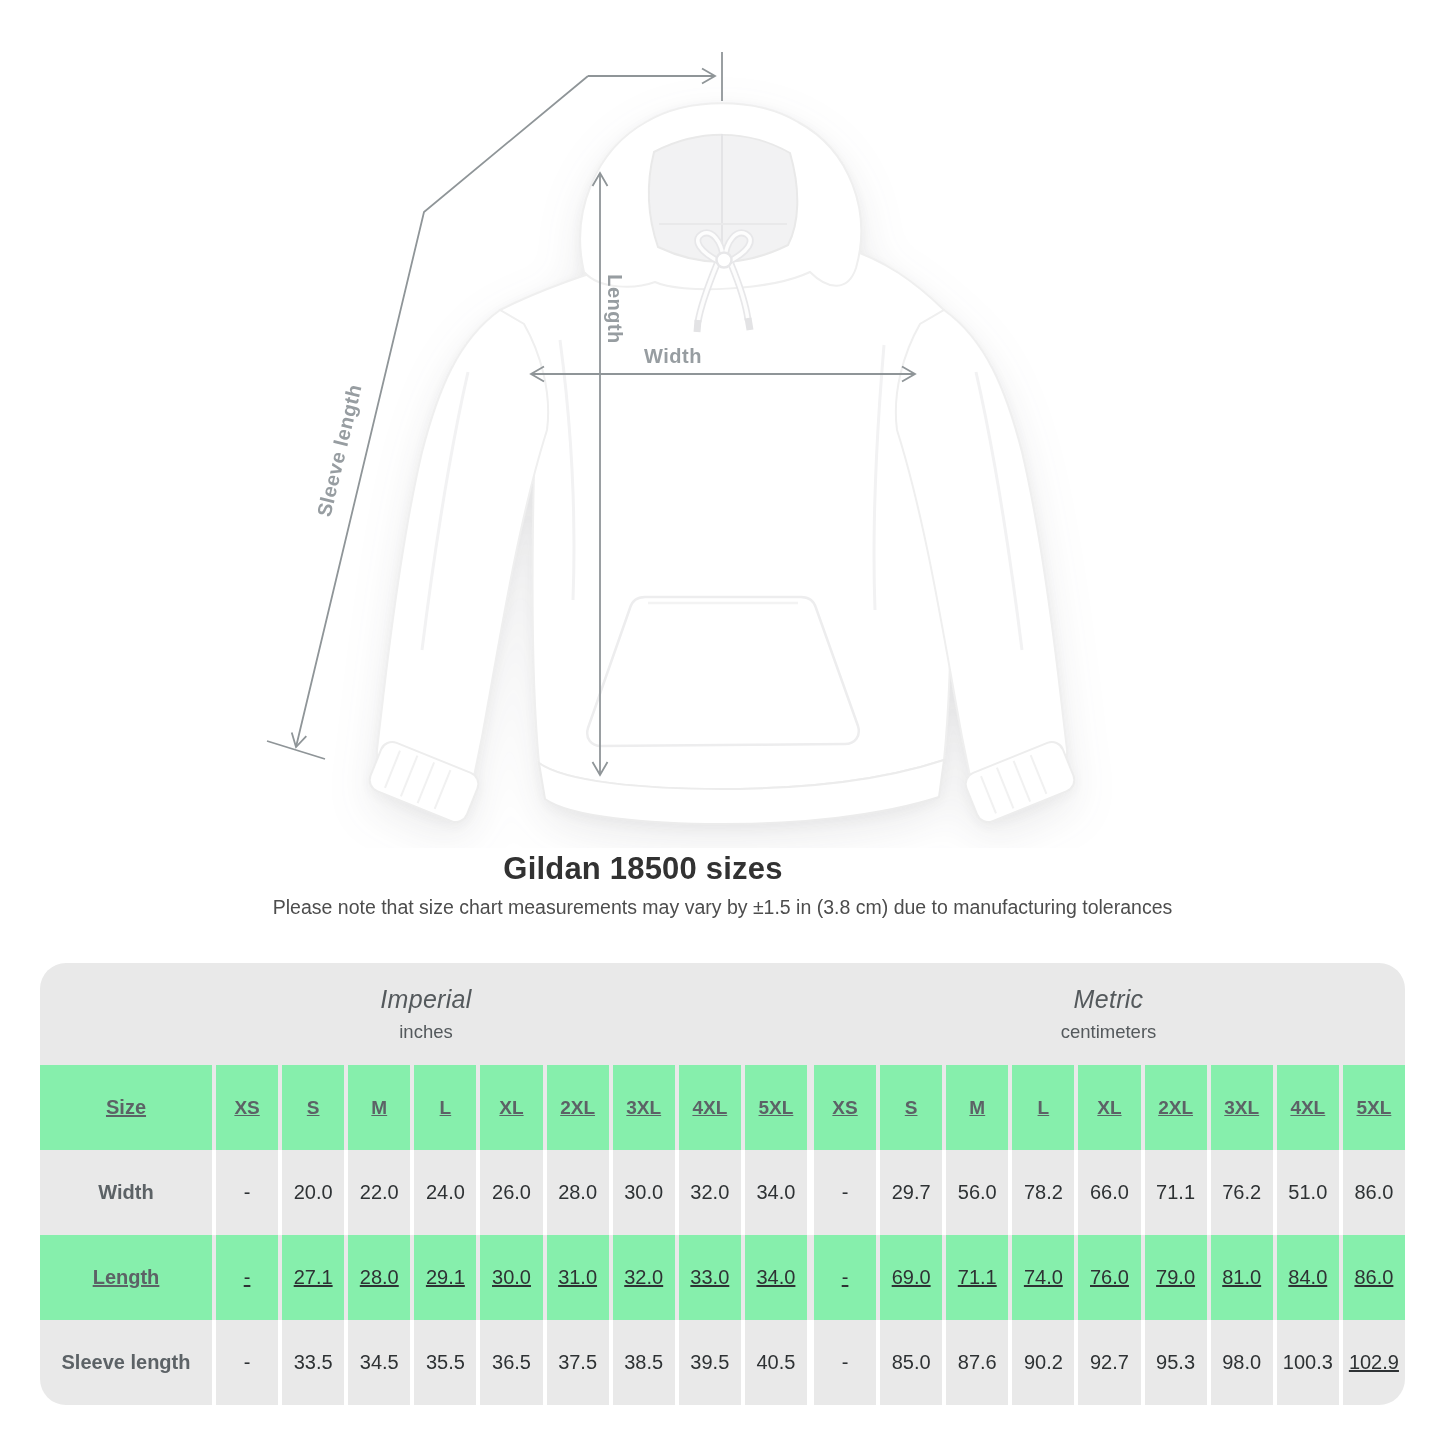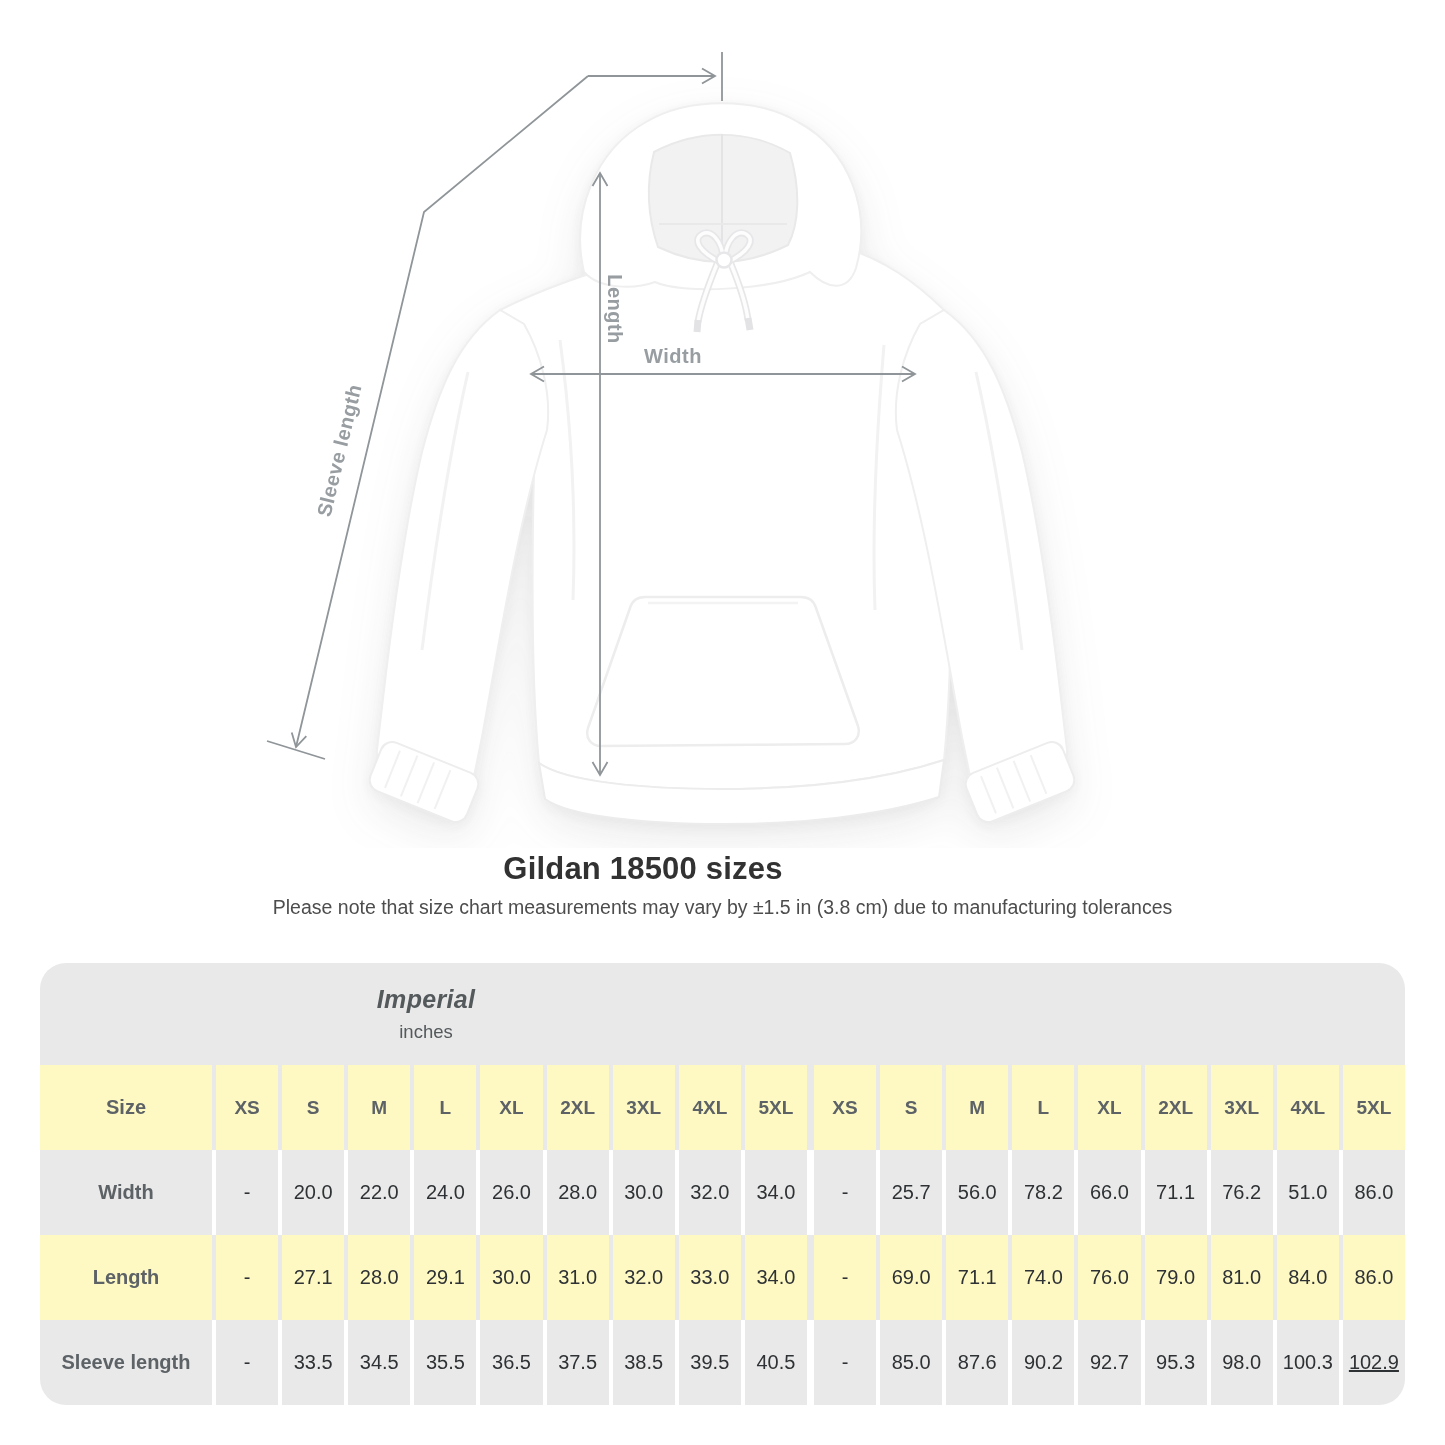--- a/index.html
+++ b/index.html
@@ -17,27 +17,27 @@
       font-size:31px;font-weight:bold;color:#323232;letter-spacing:.2px;}
   .page-subtitle{position:absolute;left:0;top:896px;width:1445px;text-align:center;
       font-size:19.5px;color:#4d4d4d;}
 
   
   .size-table{position:absolute;left:40px;top:963px;width:1365px;}
   .band{display:flex;background:#e9e9e9;border-radius:26px 26px 0 0;height:102px;}
   .band-half{display:flex;flex-direction:column;align-items:center;justify-content:center;gap:7px;}
   .band-half.imperial{width:772px;flex:none;}
   .band-half.metric{flex:1;}
-  .unit-system{font-size:25px;font-weight:bold;font-style:italic;color:#54595c;letter-spacing:.3px;}
+  .unit-system{font-size:25px;font-weight:normal;font-style:italic;color:#54595c;letter-spacing:.3px;}
   .unit-name{font-size:18.5px;color:#54595c;text-align:center;}
 
   .trow{display:flex;height:85px;gap:4px;}
   
   .row-a{background:#e9e9e9;}
-  .row-a .cell{background:#fef9c3;}
+  .row-a .cell{background:#86efac;text-decoration:underline;}
   
   .row-b{background:#ffffff;}
   .row-b .cell{background:#e9e9e9;}
   .cell{display:flex;align-items:center;justify-content:center;}
   .lab{width:172px;flex:none;font-weight:bold;color:#5c6266;font-size:20px;}
   .c{flex:1;}
   .c.sect{margin-left:3px;}
   .size-h{font-weight:bold;color:#5c6266;font-size:19px;}
   .val{color:#2e3234;font-size:20px;}
   .trow:last-child .lab{border-radius:0 0 0 26px;}
@@ -130,20 +130,24 @@
 
 <div class="page-title">Gildan 18500 sizes</div>
 <div class="page-subtitle">Please note that size chart measurements may vary by ±1.5 in (3.8 cm) due to manufacturing tolerances</div>
 
 <div class="size-table">
 
   <div class="band">
     <div class="band-half imperial">
       <div class="unit-system">Imperial</div>
       <div class="unit-name">inches</div>
+    </div>
+    <div class="band-half metric">
+      <div class="unit-system">Metric</div>
+      <div class="unit-name">centimeters</div>
     </div>
   </div>
 
   <div class="trow row-a">
     <div class="cell lab">Size</div>
   <div class="cell c size-h">XS</div>
       <div class="cell c size-h">S</div>
       <div class="cell c size-h">M</div>
       <div class="cell c size-h">L</div>
       <div class="cell c size-h">XL</div>
@@ -167,21 +171,21 @@
   <div class="cell c val">-</div>
       <div class="cell c val">20.0</div>
       <div class="cell c val">22.0</div>
       <div class="cell c val">24.0</div>
       <div class="cell c val">26.0</div>
       <div class="cell c val">28.0</div>
       <div class="cell c val">30.0</div>
       <div class="cell c val">32.0</div>
       <div class="cell c val">34.0</div>
       <div class="cell c val sect">-</div>
-      <div class="cell c val">25.7</div>
+      <div class="cell c val">29.7</div>
       <div class="cell c val">56.0</div>
       <div class="cell c val">78.2</div>
       <div class="cell c val">66.0</div>
       <div class="cell c val">71.1</div>
       <div class="cell c val">76.2</div>
       <div class="cell c val">51.0</div>
       <div class="cell c val">86.0</div>
     </div>
 
   <div class="trow row-a">

